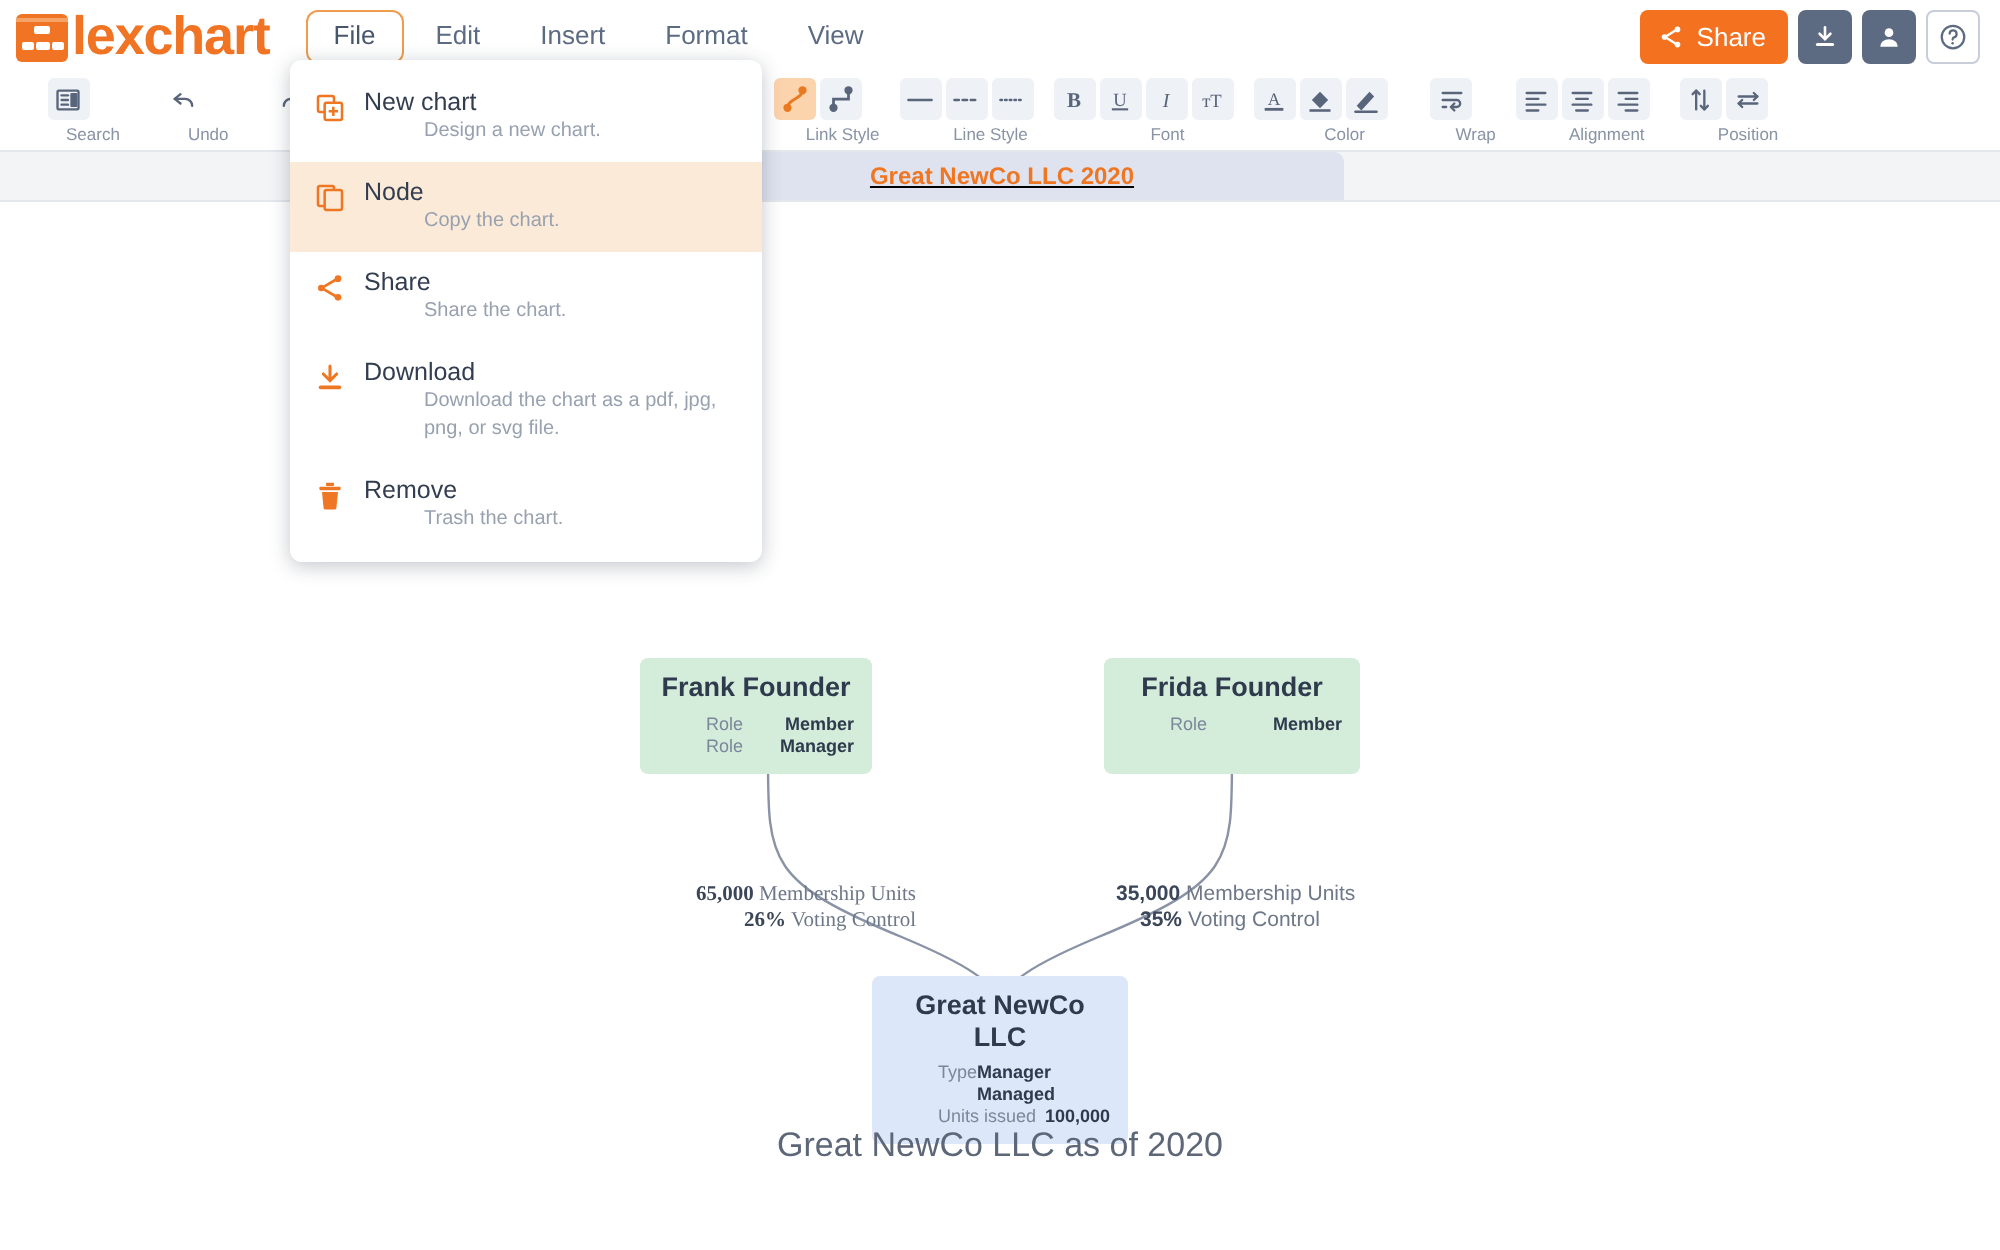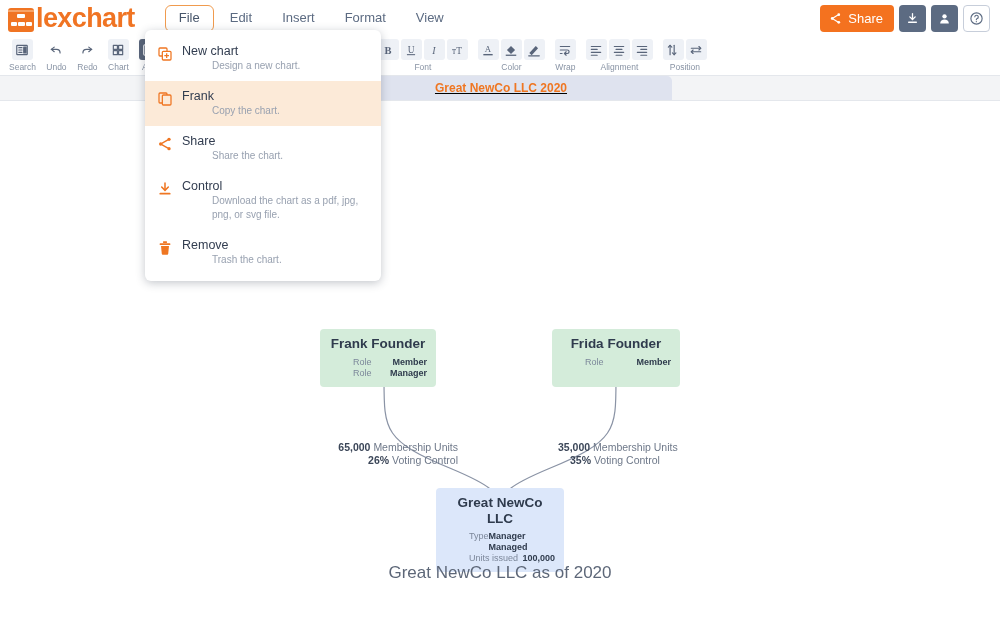--- a/index.html
+++ b/index.html
@@ -9,21 +9,21 @@
     font-family: "Liberation Sans", sans-serif;
     overflow: hidden;
   }
 
   
   .header {
     position: relative; height: 37px; width: 100%;
     background: #ffffff; display: flex; align-items: center;
     padding: 0 8px; z-index: 40;
   }
-  .logo-wrap { display: flex; align-items: flex-end; gap: 2px; margin-right: 24px; }
+  .logo-wrap { display: flex; align-items: center; gap: 2px; margin-right: 12px; }
   .logo-mark {
     width: 26px; height: 24px; background: #f07423; border-radius: 3px;
     position: relative; flex: 0 0 auto;
   }
   .logo-mark::before {
     content: ""; position: absolute; left: 0; right: 0; top: 2px; height: 2px;
     background: #f6a368;
   }
   .lm-b { position: absolute; background: #ffffff; border-radius: 1px; }
   .lm-top { width: 8px; height: 4px; left: 9px; top: 6px; }
@@ -70,20 +70,21 @@
     border-bottom: 1px solid #e4e7ec;
   }
   .tgroup {
     display: flex; flex-direction: column; align-items: center;
     padding: 0 5px; position: relative;
   }
   .trow { display: flex; align-items: center; gap: 2px; height: 25px; }
   .tlabel {
     font-size: 8.5px; color: #8893a4; line-height: 10px; margin-top: 0px;
     white-space: nowrap;
+    margin-left: 24px;
   }
   .tbtn {
     width: 21px; height: 21px; background: #eef1f6; border-radius: 3px;
     display: flex; align-items: center; justify-content: center;
     color: #59657a; cursor: pointer; flex: 0 0 auto;
   }
   .tbtn.dark { background: #59657a; color: #ffffff; }
   .tbtn.on { background: #fbd4ad; color: #ea7a22; }
   .tbtn.flat { background: transparent; }
 
@@ -116,21 +117,21 @@
   }
   .node-row .k { color: #7c879a; }
   .node-row .v { color: #2f3b4d; font-weight: bold; }
 
   .node-green { background: #d4ecda; }
   .node-blue  { background: #dce7fa; }
 
   .edge-label { position: absolute; font-size: 10.5px; line-height: 13px; }
   .edge-label .num { font-weight: bold; color: #3b4658; }
   .edge-label .txt { color: #6e7889; }
-  .el-left  { text-align: right; }
+  .el-left  { text-align: right; font-family: Liberation Serif, serif; }
   .el-right { text-align: left; }
 
   .caption {
     position: absolute; left: 0; right: 0; top: 462px; text-align: center;
     font-size: 17px; color: #5d6778;
   }
 
   svg.links { position: absolute; left: 0; top: 0; width: 100%; height: 563px; }
 
   
@@ -538,21 +539,21 @@
       </div>
     </div>
     <div class="mi hl">
       <div class="mi-ico">
         <svg width="16" height="16" viewBox="0 0 24 24" fill="none" stroke="#ef7622" stroke-width="1.9" stroke-linejoin="round">
           <rect x="3" y="3" width="12" height="15" rx="1.5"></rect>
           <rect x="8" y="6" width="13" height="15" rx="1.5" fill="#fcead8"></rect>
         </svg>
       </div>
       <div class="mi-txt">
-        <div class="mi-title">Frank</div>
+        <div class="mi-title">Node</div>
         <div class="mi-sub">Copy the chart.</div>
       </div>
     </div>
     <div class="mi">
       <div class="mi-ico">
         <svg width="16" height="16" viewBox="0 0 24 24" fill="none" stroke="#ef7622" stroke-width="2.1" stroke-linecap="round">
           <circle cx="18" cy="5" r="2.5" fill="#ef7622" stroke="none"></circle>
           <circle cx="5.5" cy="12" r="2.5" fill="#ef7622" stroke="none"></circle>
           <circle cx="18" cy="19" r="2.5" fill="#ef7622" stroke="none"></circle>
           <line x1="7.8" y1="10.8" x2="15.7" y2="6.2"></line>
@@ -566,21 +567,21 @@
     </div>
     <div class="mi">
       <div class="mi-ico">
         <svg width="16" height="16" viewBox="0 0 24 24" fill="none" stroke="#ef7622" stroke-width="2.3" stroke-linecap="round">
           <line x1="12" y1="3" x2="12" y2="13"></line>
           <polyline points="7,9 12,14 17,9"></polyline>
           <line x1="5" y1="19" x2="19" y2="19" stroke-width="2.8"></line>
         </svg>
       </div>
       <div class="mi-txt">
-        <div class="mi-title">Control</div>
+        <div class="mi-title">Download</div>
         <div class="mi-sub">Download the chart as a pdf, jpg, png, or svg file.</div>
       </div>
     </div>
     <div class="mi">
       <div class="mi-ico">
         <svg width="16" height="16" viewBox="0 0 24 24" fill="#ef7622">
           <rect x="9" y="2" width="6" height="2.5" rx="0.6"></rect>
           <rect x="4" y="5" width="16" height="2.6" rx="0.8"></rect>
           <path d="M6 9 h12 l-1.2 12 a1.4 1.4 0 0 1 -1.4 1.2 h-6.8 a1.4 1.4 0 0 1 -1.4 -1.2 Z"></path>
         </svg>

